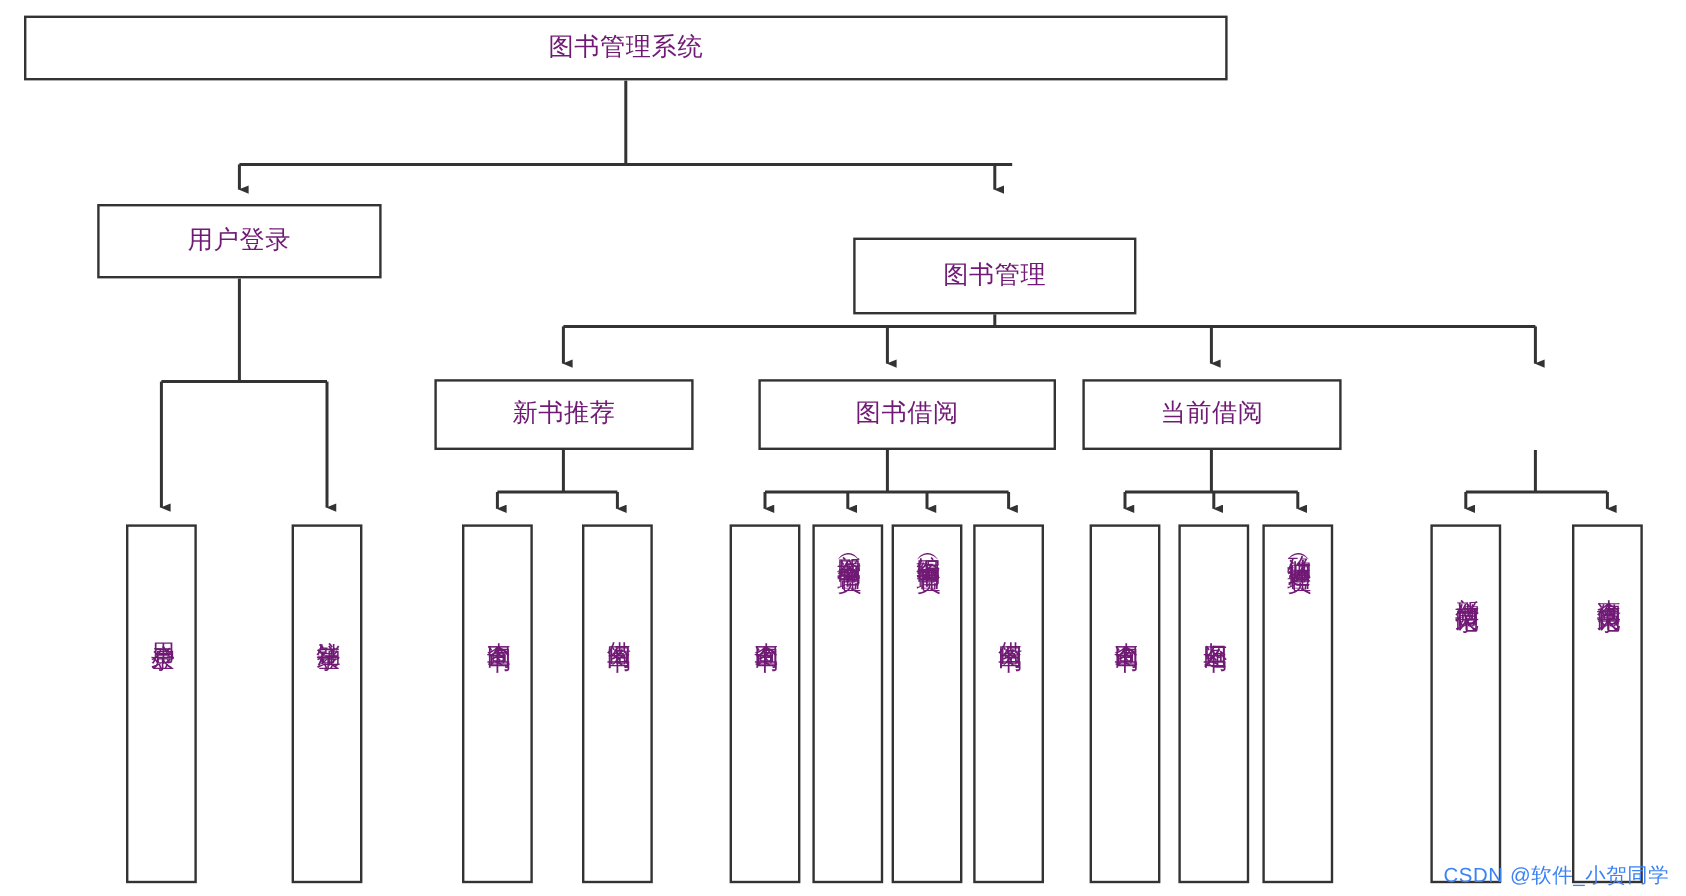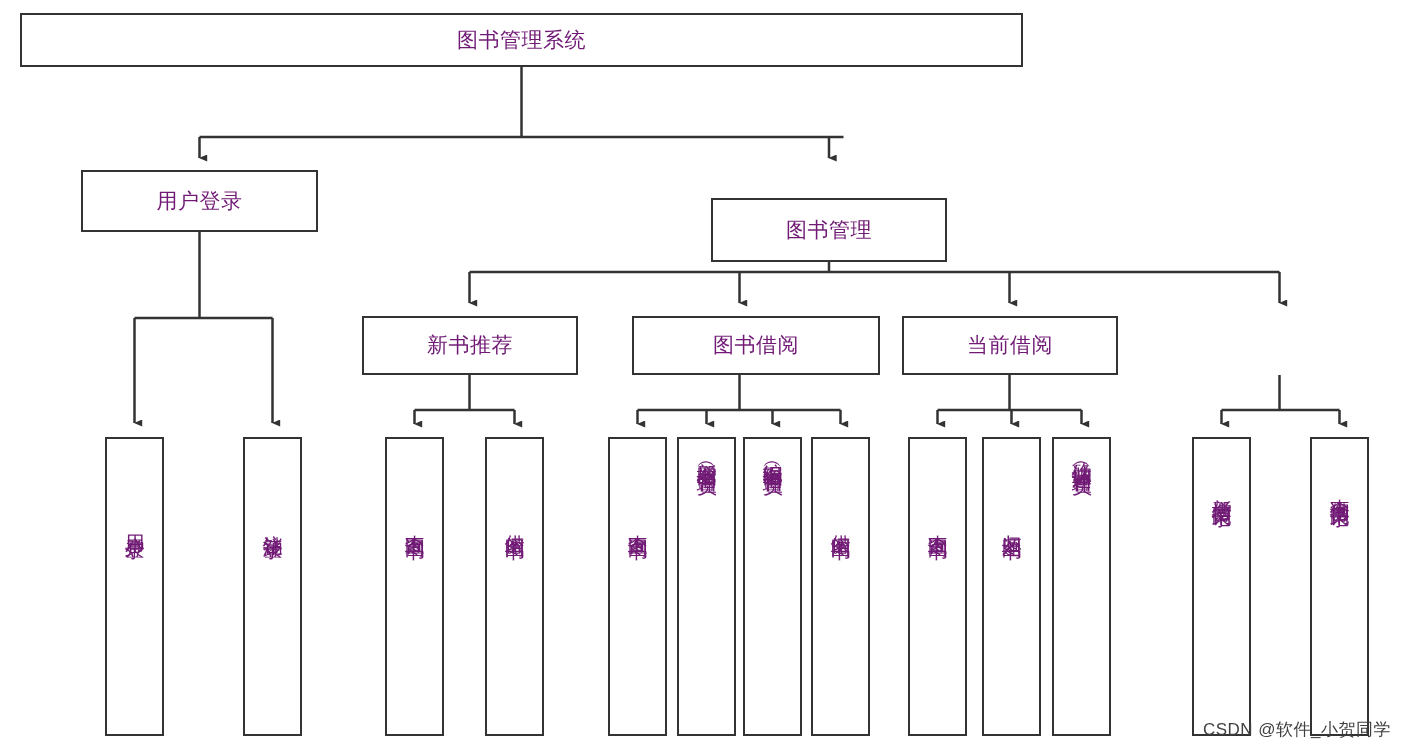--- a/index.html
+++ b/index.html
@@ -177,15 +177,15 @@
   <div class="node leaf" id="node-leaf-10" style="left: 1052px; top: 437px; width: 59px; height: 299px; padding-top: 8px;">
     <span class="label">确认归还（管理员）</span>
   </div>
   <div class="node leaf" id="node-leaf-11" style="left: 1192px; top: 437px; width: 59px; height: 299px; padding-top: 44px;">
     <span class="label">新增借阅记录</span>
   </div>
   <div class="node leaf" id="node-leaf-12" style="left: 1310px; top: 437px; width: 59px; height: 299px; padding-top: 44px;">
     <span class="label">查询借阅记录</span>
   </div>
 
-  <div class="watermark" style="color: #404040;">CSDN @软件_小贺同学</div>
+  <div class="watermark" style="color: #3b82f6;">CSDN @软件_小贺同学</div>
 
 </div>
 
 </body></html>

